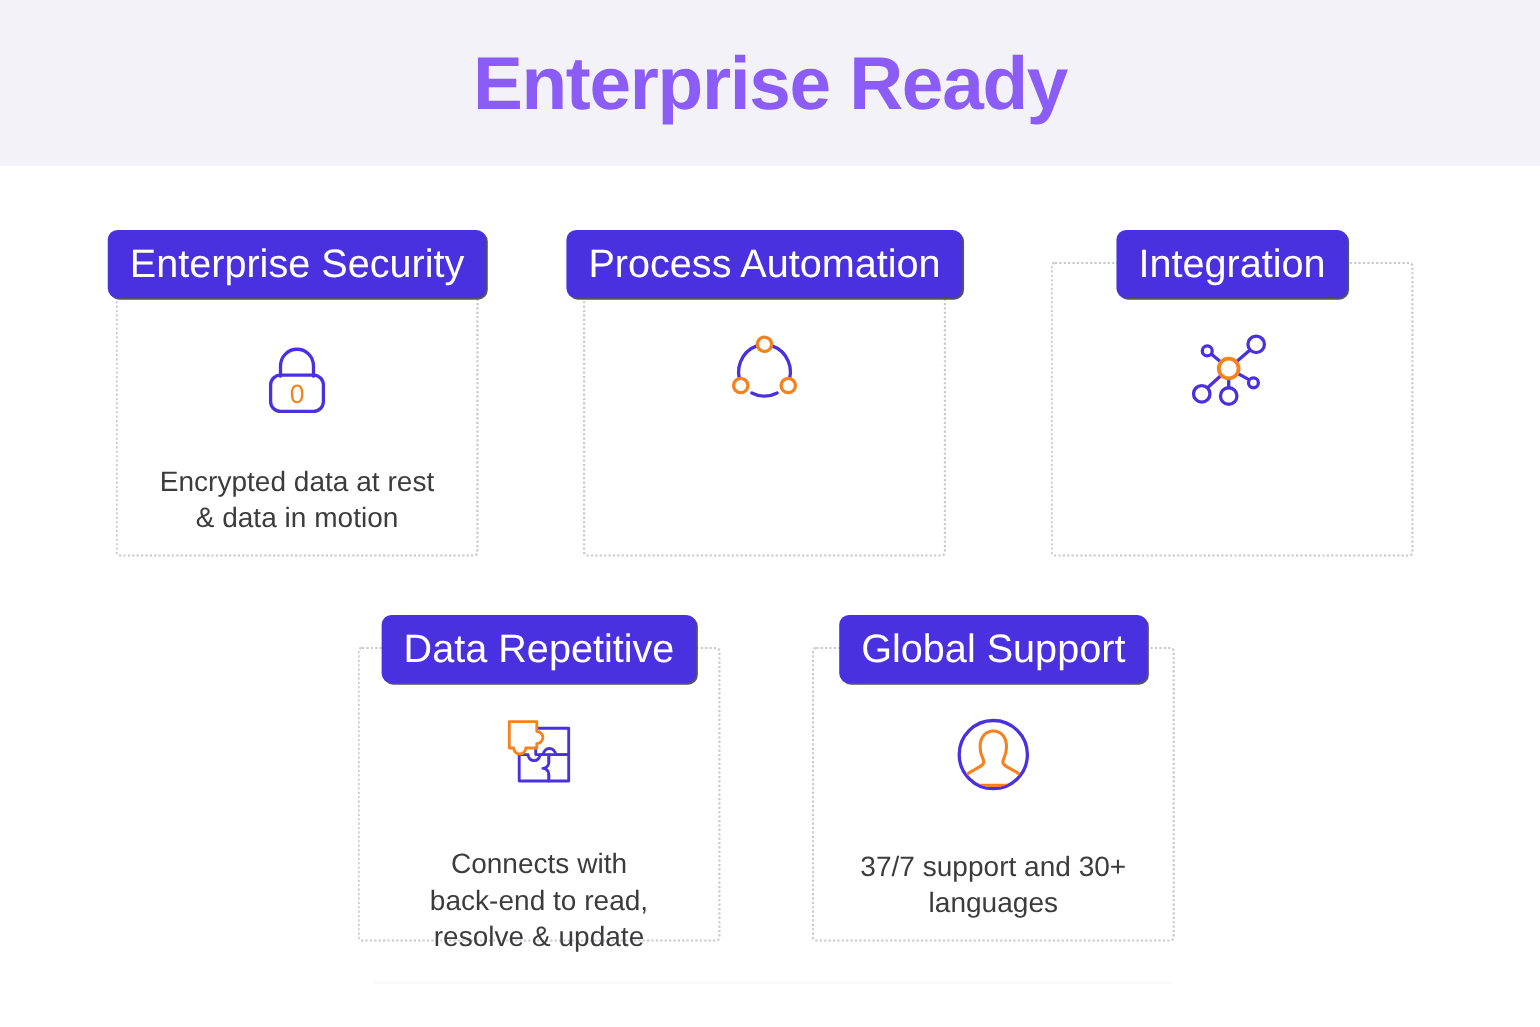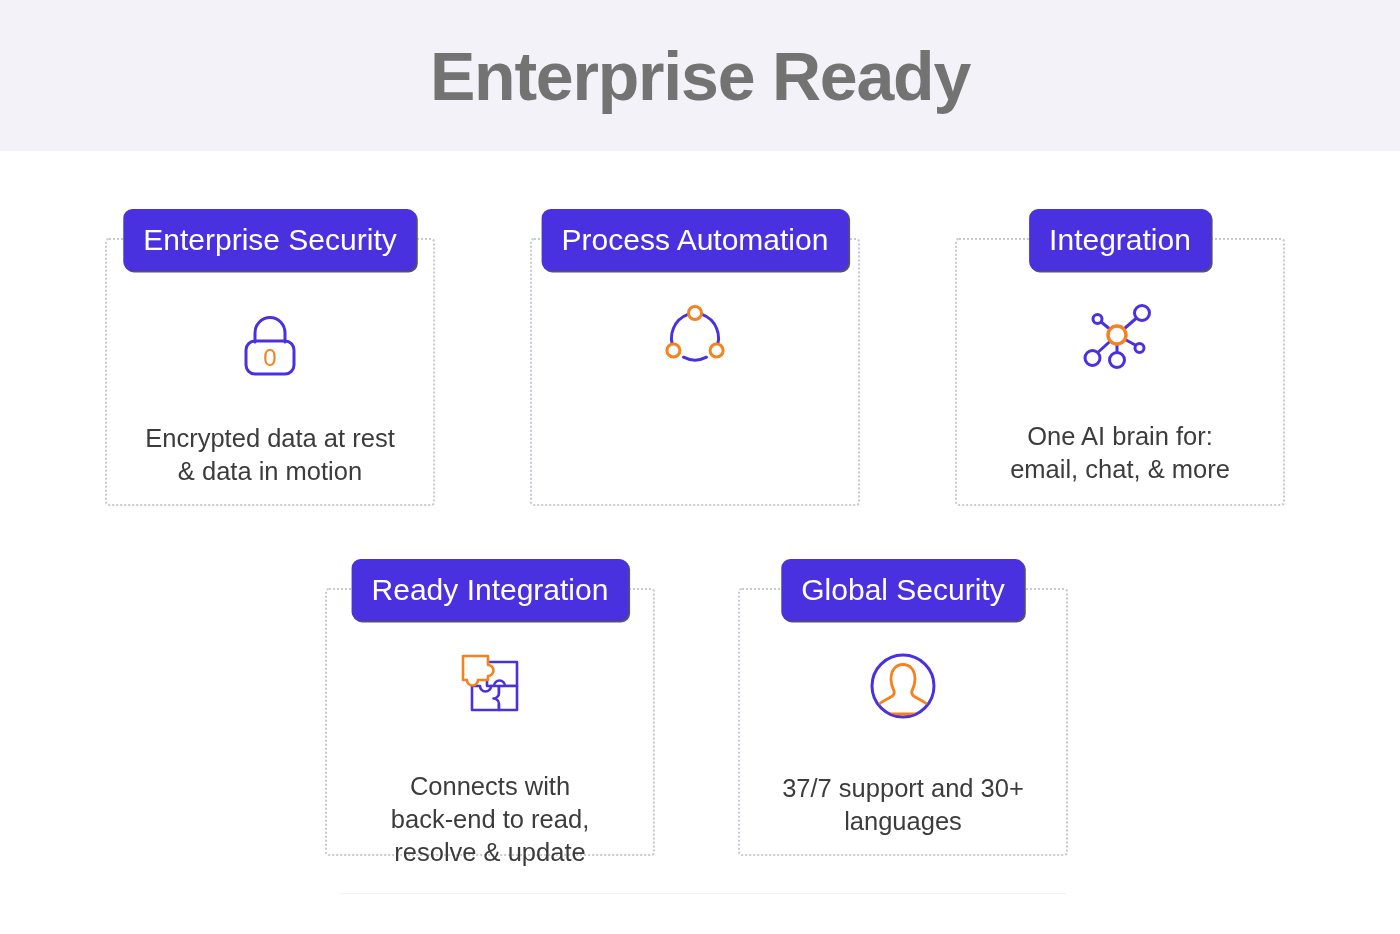--- a/index.html
+++ b/index.html
@@ -34,21 +34,21 @@
     left: 0;
     top: 0;
     width: 1400px;
     height: 151px;
     display: flex;
     align-items: center;
     justify-content: center;
     font-size: 68px;
     font-weight: 700;
     letter-spacing: -1.2px;
-    color: #737373;
+    color: #8b5cf6;
     white-space: nowrap;
   }
 
   
   .card {
     position: absolute;
     border: 2px dotted #c9c9d1;
     border-radius: 4px;
     background: transparent;
   }
@@ -58,21 +58,21 @@
     left: 50%;
     transform: translateX(-50%);
     top: -31px;
     height: 62px;
     padding: 0 20px;
     display: flex;
     align-items: center;
     justify-content: center;
     background: #4a31e0;
     color: #ffffff;
-    font-size: 30px;
+    font-size: 36px;
     font-weight: 400;
     letter-spacing: 0px;
     border-radius: 9px;
     white-space: nowrap;
     box-shadow: 1.5px 1.5px 0 0 #555560;
   }
 
   .card-icon {
     position: absolute;
     left: 50%;
@@ -172,26 +172,24 @@
 
         <circle cx="59" cy="11" r="7.5" stroke="#4a31e0" stroke-width="3" fill="#ffffff"></circle>
         <circle cx="14.5" cy="17" r="4.5" stroke="#4a31e0" stroke-width="3" fill="#ffffff"></circle>
         <circle cx="9.5" cy="56" r="7.5" stroke="#4a31e0" stroke-width="3" fill="#ffffff"></circle>
         <circle cx="34" cy="58" r="7.5" stroke="#4a31e0" stroke-width="3" fill="#ffffff"></circle>
         <circle cx="56.5" cy="46" r="4.5" stroke="#4a31e0" stroke-width="3" fill="#ffffff"></circle>
 
         <circle cx="34" cy="33" r="9" stroke="#f5821f" stroke-width="3.5" fill="#ffffff"></circle>
       </svg>
     </div>
-    <div class="card-text">One AI brain for:
-email, chat, &amp; more</div>
   </div>
 
   <div class="card" id="card-3">
-    <div class="badge">Ready Integration</div>
+    <div class="badge">Data Repetitive</div>
     <div class="card-icon">
       <svg width="72" height="72" viewBox="0 0 72 72" fill="none" aria-hidden="true">
 
         <path d="M33 14 H63 V38 H51
                  a5.5 5.5 0 0 0 -5.5 -5.5 a5.5 5.5 0 0 0 -5.5 5.5
                  H33 V31
                  a5.5 5.5 0 0 1 -5.5 -5.5 a5.5 5.5 0 0 1 5.5 -5.5 Z" stroke="#4a31e0" stroke-width="2.6" fill="#ffffff" stroke-linejoin="round"></path>
 
         <path d="M18 38 H26
                  a5.5 5.5 0 0 0 5.5 5.5 a5.5 5.5 0 0 0 5.5 -5.5
@@ -208,21 +206,21 @@
                  a5.5 5.5 0 0 1 -5.5 5.5 a5.5 5.5 0 0 1 -5.5 -5.5
                  H9 Z" stroke="#f5821f" stroke-width="2.6" fill="#ffffff" stroke-linejoin="round"></path>
       </svg>
     </div>
     <div class="card-text">Connects with
 back-end to read,
 resolve &amp; update</div>
   </div>
 
   <div class="card" id="card-4">
-    <div class="badge">Global Security</div>
+    <div class="badge">Global Support</div>
     <div class="card-icon">
       <svg width="68" height="68" viewBox="0 0 68 68" fill="none" aria-hidden="true">
         <circle cx="34" cy="34" r="31" stroke="#4a31e0" stroke-width="3" fill="#ffffff"></circle>
 
         <clipPath id="avatarClip">
             <circle cx="34" cy="34" r="30"></circle>
           </clipPath>
         <g clip-path="url(#avatarClip)">
           <path d="M22 27 C22 17.5 27.5 12.5 34 12.5 C40.5 12.5 46 17.5 46 27
                    C46 32.5 44.5 35.5 43.5 37.5

